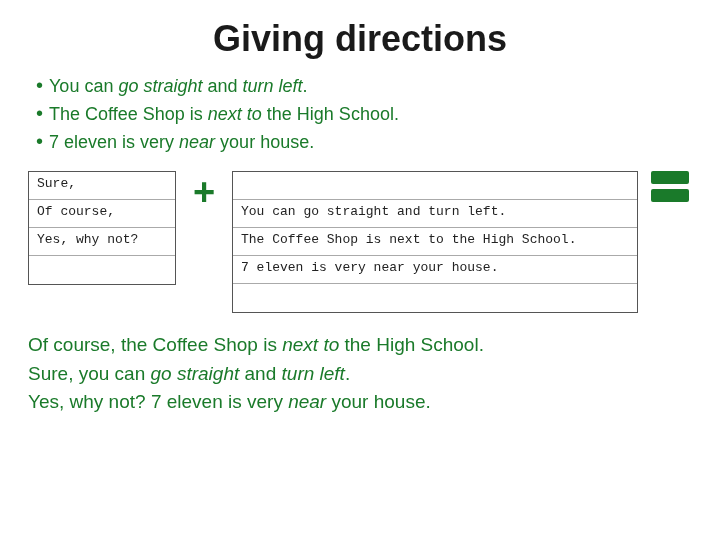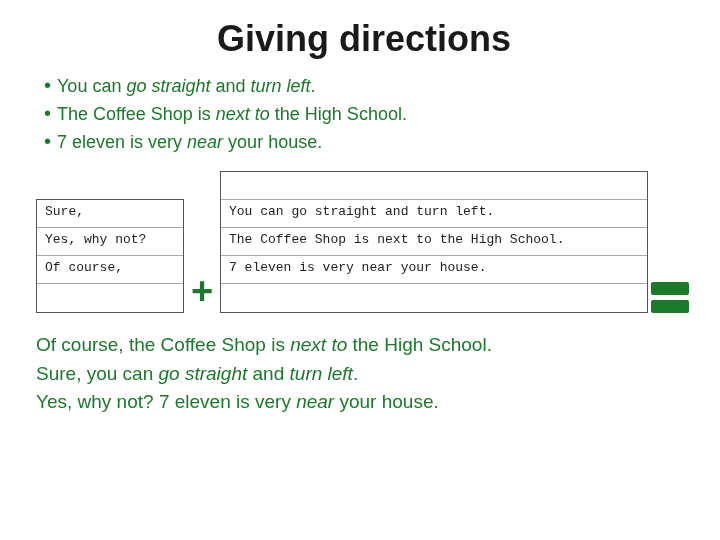--- a/index.html
+++ b/index.html
@@ -8,21 +8,21 @@
       height: 540px;
       background: #ffffff;
       font-family: Arial, sans-serif;
       overflow: hidden;
       position: relative;
     }
 
     .page {
       width: 720px;
       height: 540px;
-      padding: 18px 28px 12px 36px;
+      padding: 18px 28px 12px 28px;
     }
 
     .title {
       text-align: center;
       font-size: 36px;
       font-weight: bold;
       color: #1a1a1a;
       margin-bottom: 14px;
       font-family: Arial Black, Arial, sans-serif;
     }
@@ -52,21 +52,22 @@
       color: #1a7a2a;
     }
 
     .bullet-text .italic {
       font-style: italic;
     }
 
     
     .middle-section {
       display: flex;
-      align-items: flex-end;
+      align-items: flex-start;
+      gap: 10px;
       margin-bottom: 18px;
     }
 
     .left-box {
       border: 1.5px solid #555;
       min-width: 148px;
       font-family: 'Courier New', monospace;
       font-size: 13px;
     }
 
@@ -162,22 +163,22 @@
       <span class="bullet-text">
         7 eleven is very <span class="italic">near</span> your house.
       </span>
     </li>
   </ul>
 
   <div class="middle-section">
 
     <div class="left-box">
       <div class="cell">Sure,</div>
+      <div class="cell">Of course,</div>
       <div class="cell">Yes, why not?</div>
-      <div class="cell">Of course,</div>
       <div class="cell">&nbsp;</div>
     </div>
 
     <div class="plus-icon">+</div>
 
     <div class="right-box">
       <div class="cell">&nbsp;</div>
       <div class="cell">You can go straight and turn left.</div>
       <div class="cell">The Coffee Shop is next to the High School.</div>
       <div class="cell">7 eleven is very near your house.</div>

